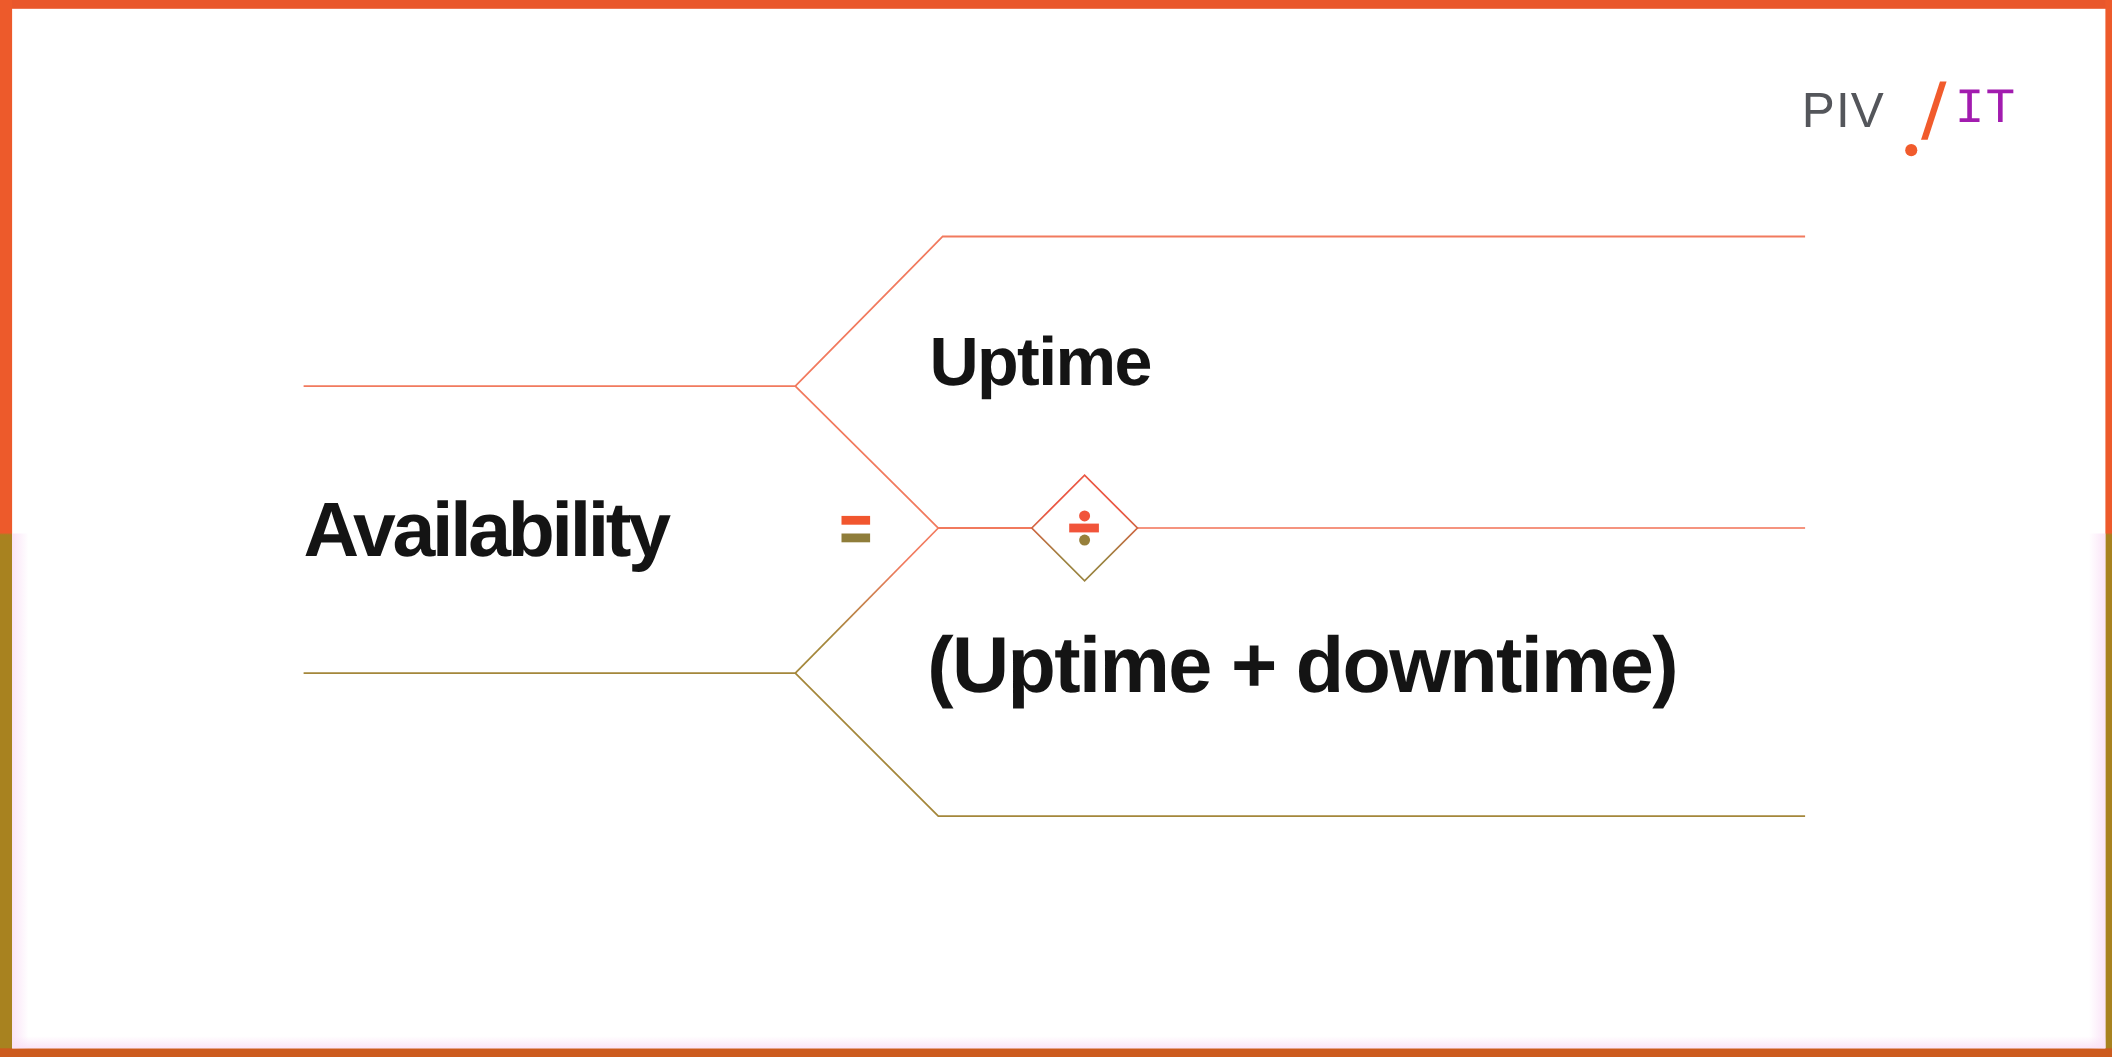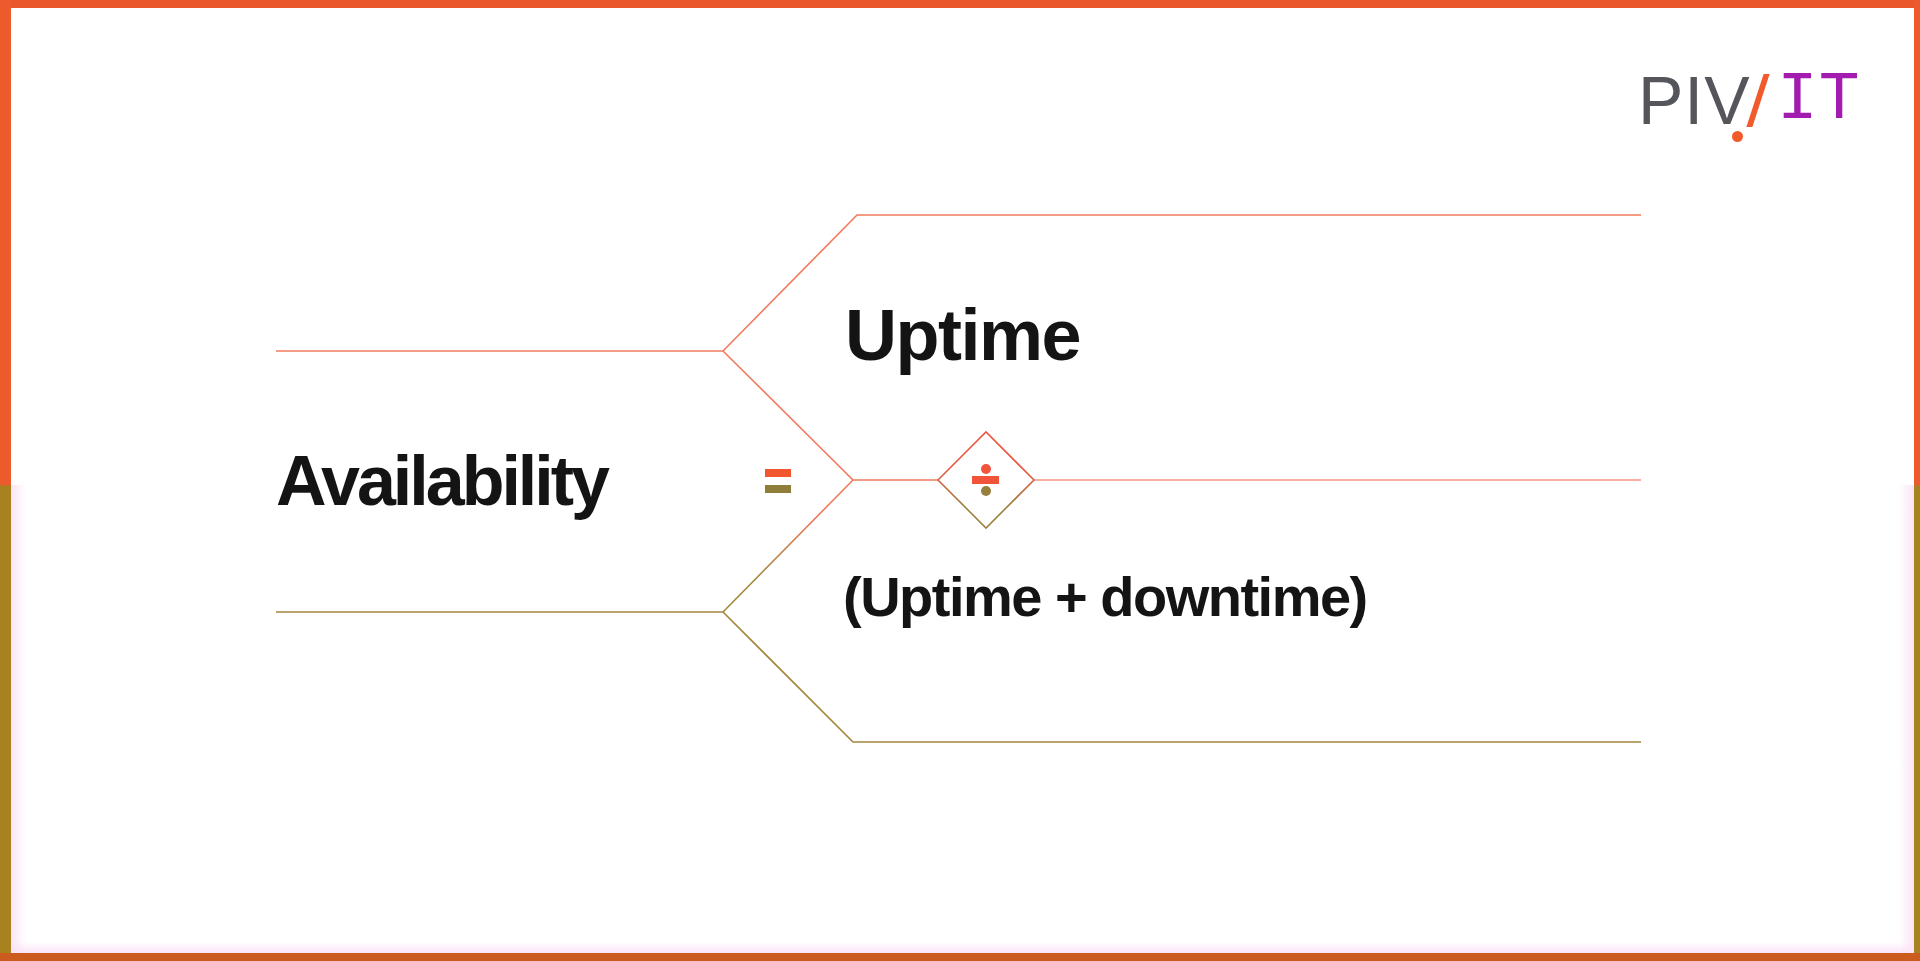--- a/index.html
+++ b/index.html
@@ -18,34 +18,34 @@
     background:linear-gradient(90deg,rgba(250,225,246,0.9),rgba(250,225,246,0));}
   .glow-right{position:absolute;right:6px;top:485px;width:15px;height:468px;
     background:linear-gradient(270deg,rgba(250,225,246,0.9),rgba(250,225,246,0));}
   .glow-bottom{position:absolute;left:11px;right:6px;bottom:8px;height:11px;
     background:linear-gradient(0deg,rgba(250,225,246,0.9),rgba(250,225,246,0));}
   
   .diagram{position:absolute;left:0;top:0;}
   
   .label{position:absolute;color:#141414;font-weight:700;line-height:1;white-space:nowrap;}
   .availability{left:276px;top:446px;font-size:70px;letter-spacing:-3px;}
-  .uptime{left:845px;top:299px;font-size:72px;letter-spacing:-1.5px;}
-  .denominator{left:843px;top:569px;font-size:56px;letter-spacing:-1.5px;}
+  .uptime{left:845px;top:299px;font-size:62px;letter-spacing:-1.5px;}
+  .denominator{left:843px;top:569px;font-size:72px;letter-spacing:-1.5px;}
   
   .equals{position:absolute;left:765px;top:469px;width:26px;}
   .equals .bar{width:26px;height:8px;}
   .equals .bar.top{background:#f1562e;}
   .equals .bar.bot{background:#8f7d3a;margin-top:8px;}
   
   .divide-bar{position:absolute;left:972px;top:476px;width:27px;height:8px;background:#f1543a;}
   .divide-dot-top{position:absolute;left:981px;top:464px;width:10px;height:10px;border-radius:50%;background:#f1543a;}
   .divide-dot-bot{position:absolute;left:981px;top:486px;width:10px;height:10px;border-radius:50%;background:#97803b;}
   
   .logo{position:absolute;left:1638px;top:64px;width:220px;height:84px;}
-  .logo-txt{position:absolute;top:6px;font-size:68px;line-height:60px;font-weight:500;letter-spacing:1px;}
+  .logo-txt{position:absolute;top:6px;font-size:45px;line-height:60px;font-weight:500;letter-spacing:1px;}
   .logo-piv{left:0;color:#54565b;}
   .logo-it{left:139px;color:#a21caf;font-family:Liberation Mono, monospace;}
   .logo-slash{position:absolute;left:117px;top:10px;width:6px;height:53px;background:#f15b2c;transform:skewX(-18deg);}
   .logo-dot{position:absolute;left:94px;top:67px;width:11px;height:11px;border-radius:50%;background:#f15b2c;}
 </style>
 </head>
 <body>
 
 <div class="canvas">
 

